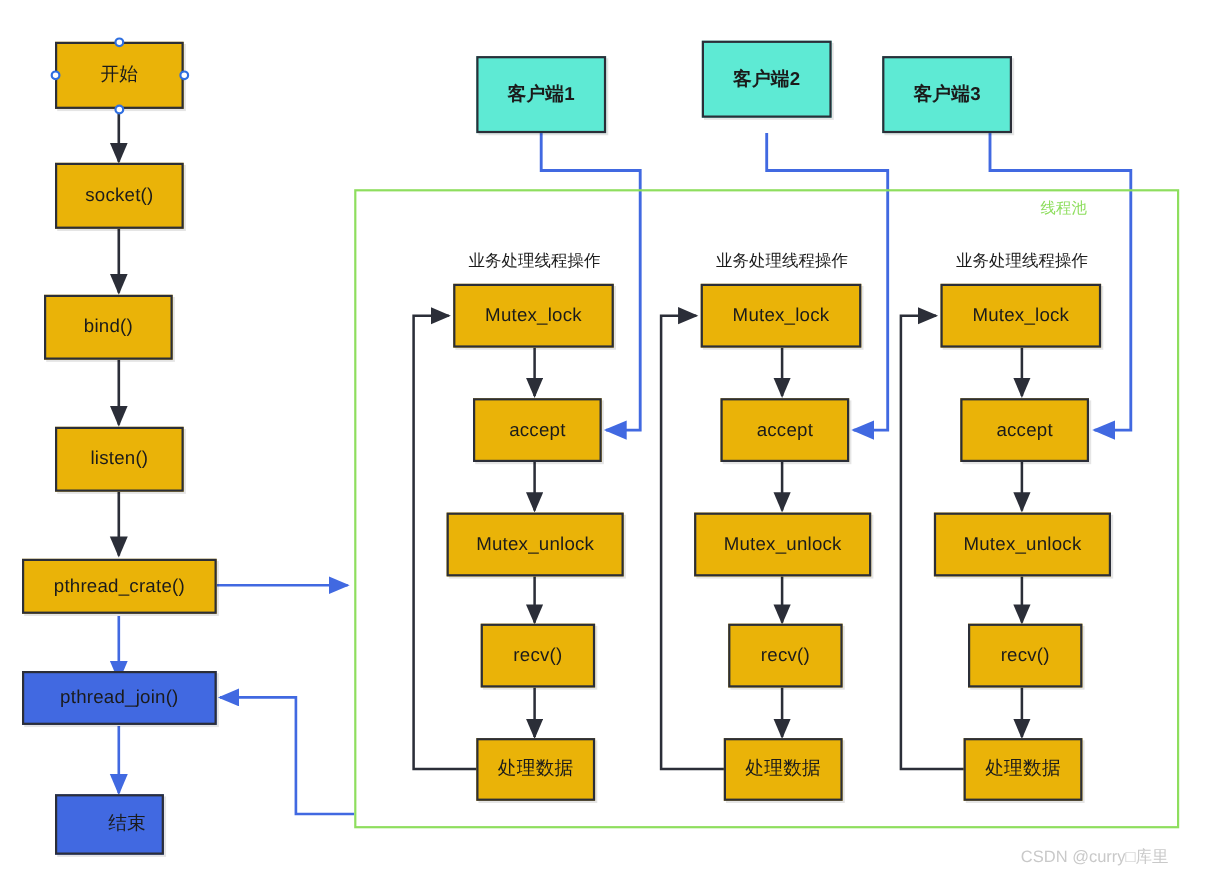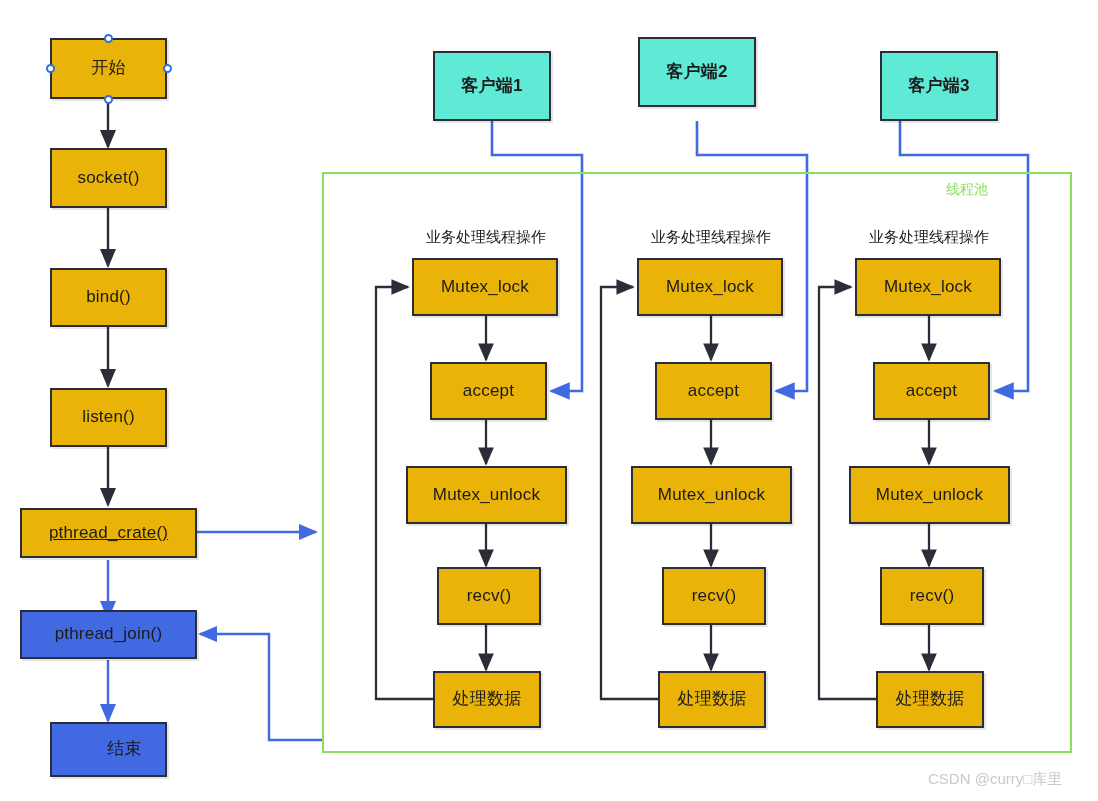--- a/index.html
+++ b/index.html
@@ -103,33 +103,33 @@
   </svg>
 
   <div class="node red" style="left:50px;top:38px;width:117px;height:61px;">开始</div>
   <div class="handle" style="left:104px;top:34px;"></div>
   <div class="handle" style="left:46px;top:64px;"></div>
   <div class="handle" style="left:163px;top:64px;"></div>
   <div class="handle" style="left:104px;top:95px;"></div>
 
   <div class="node red" style="left:50px;top:148px;width:117px;height:60px;">socket()</div>
 
-  <div class="node red" style="left:50px;top:268px;width:117px;height:59px;">bind()</div>
+  <div class="node red" style="left:40px;top:268px;width:117px;height:59px;">bind()</div>
 
   <div class="node red" style="left:50px;top:388px;width:117px;height:59px;">listen()</div>
 
-  <div class="node red" style="left:20px;top:508px;width:177px;height:50px;text-decoration:underline;">pthread_crate()</div>
+  <div class="node red" style="left:20px;top:508px;width:177px;height:50px;">pthread_crate()</div>
 
   <div class="node blue" style="left:20px;top:610px;width:177px;height:49px;">pthread_join()</div>
 
-  <div class="node blue" style="left:50px;top:722px;width:117px;height:55px;padding-left:32px;">结束</div>
+  <div class="node blue" style="left:50px;top:722px;width:99px;height:55px;padding-left:32px;">结束</div>
 
   <div class="node green" style="left:433px;top:51px;width:118px;height:70px;">客户端1</div>
   <div class="node green" style="left:638px;top:37px;width:118px;height:70px;">客户端2</div>
-  <div class="node green" style="left:880px;top:51px;width:118px;height:70px;">客户端3</div>
+  <div class="node green" style="left:802px;top:51px;width:118px;height:70px;">客户端3</div>
 
   <div class="col-title" style="left:486px;top:228px;transform:translateX(-50%);">业务处理线程操作</div>
   <div class="col-title" style="left:711px;top:228px;transform:translateX(-50%);">业务处理线程操作</div>
   <div class="col-title" style="left:929px;top:228px;transform:translateX(-50%);">业务处理线程操作</div>
 
   <div class="node red" style="left:412px;top:258px;width:146px;height:58px;">Mutex_lock</div>
   <div class="node red" style="left:430px;top:362px;width:117px;height:58px;">accept</div>
   <div class="node red" style="left:406px;top:466px;width:161px;height:58px;">Mutex_unlock</div>
   <div class="node red" style="left:437px;top:567px;width:104px;height:58px;">recv()</div>
   <div class="node red" style="left:433px;top:671px;width:108px;height:57px;">处理数据</div>

